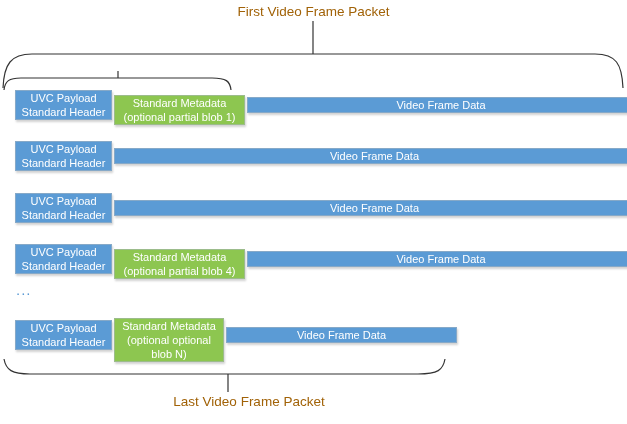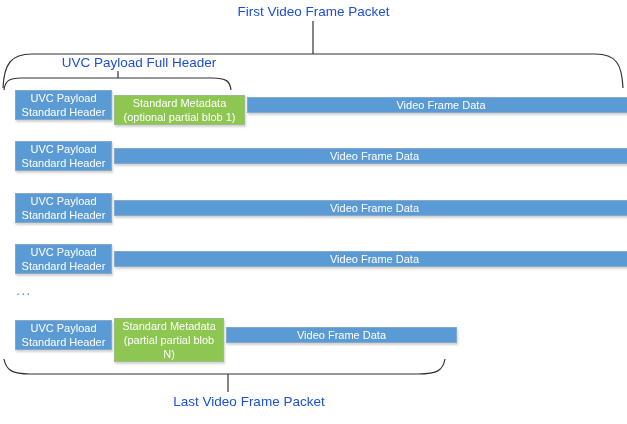--- a/index.html
+++ b/index.html
@@ -17,21 +17,21 @@
     width: 627px; height: 424px;
     pointer-events: none;
   }
   .brace-svg path {
     fill: none;
     stroke: #333333;
     stroke-width: 1.2;
   }
   .lbl {
     position: absolute;
-    color: #1d4ed8;
+    color: #a16207;
     font-size: 13.5px;
     line-height: 16px;
     white-space: nowrap;
   }
   .lbl-center { text-align: center; }
   .ellipsis {
     position: absolute;
     left: 16px; top: 281px;
     color: #5B9BD5;
     font-size: 15px;
@@ -78,21 +78,20 @@
 
     <path d="M 4 90 C 5 81 9 78 21 78 L 212 78 C 226 78 230 81 231 90"></path>
     <path d="M 118 71 L 118 78"></path>
 
     <path d="M 4 359 C 6 370 12 374 30 374 L 418 374 C 438 374 443 370 445 359"></path>
     <path d="M 228 374 L 228 392"></path>
   </svg>
 
   <div class="lbl lbl-center" style="left:0; right:0; top:4px;">First Video Frame Packet</div>
 
-  <div class="lbl lbl-center" style="left:8px; width:262px; top:55px;">UVC Payload Full Header</div>
 
   <div class="ellipsis">...</div>
 
   <div class="lbl lbl-center" style="left:124px; width:250px; top:394px;">Last Video Frame Packet</div>
 
   <div class="row row-std" style="top:85px;">
     <div class="cell cell-blue cell-header">UVC Payload Standard Header</div>
     <div class="cell cell-green cell-meta">Standard Metadata (optional partial blob 1)</div>
     <div class="cell cell-blue cell-data">Video Frame Data</div>
   </div>
@@ -102,22 +101,23 @@
     <div class="cell cell-blue cell-data">Video Frame Data</div>
   </div>
 
   <div class="row row-std" style="top:188px;">
     <div class="cell cell-blue cell-header">UVC Payload Standard Header</div>
     <div class="cell cell-blue cell-data">Video Frame Data</div>
   </div>
 
   <div class="row row-std" style="top:239px;">
     <div class="cell cell-blue cell-header">UVC Payload Standard Header</div>
+    <div class="cell cell-green cell-meta">Standard Metadata (optional partial blob 4)</div>
     <div class="cell cell-blue cell-data">Video Frame Data</div>
   </div>
 
   <div class="row row-last">
     <div class="cell cell-blue cell-header">UVC Payload Standard Header</div>
-    <div class="cell cell-green cell-meta">Standard Metadata (partial partial blob N)</div>
+    <div class="cell cell-green cell-meta">Standard Metadata (optional optional blob N)</div>
     <div class="cell cell-blue cell-data">Video Frame Data</div>
   </div>
 
 </div>
 
 </body></html>

